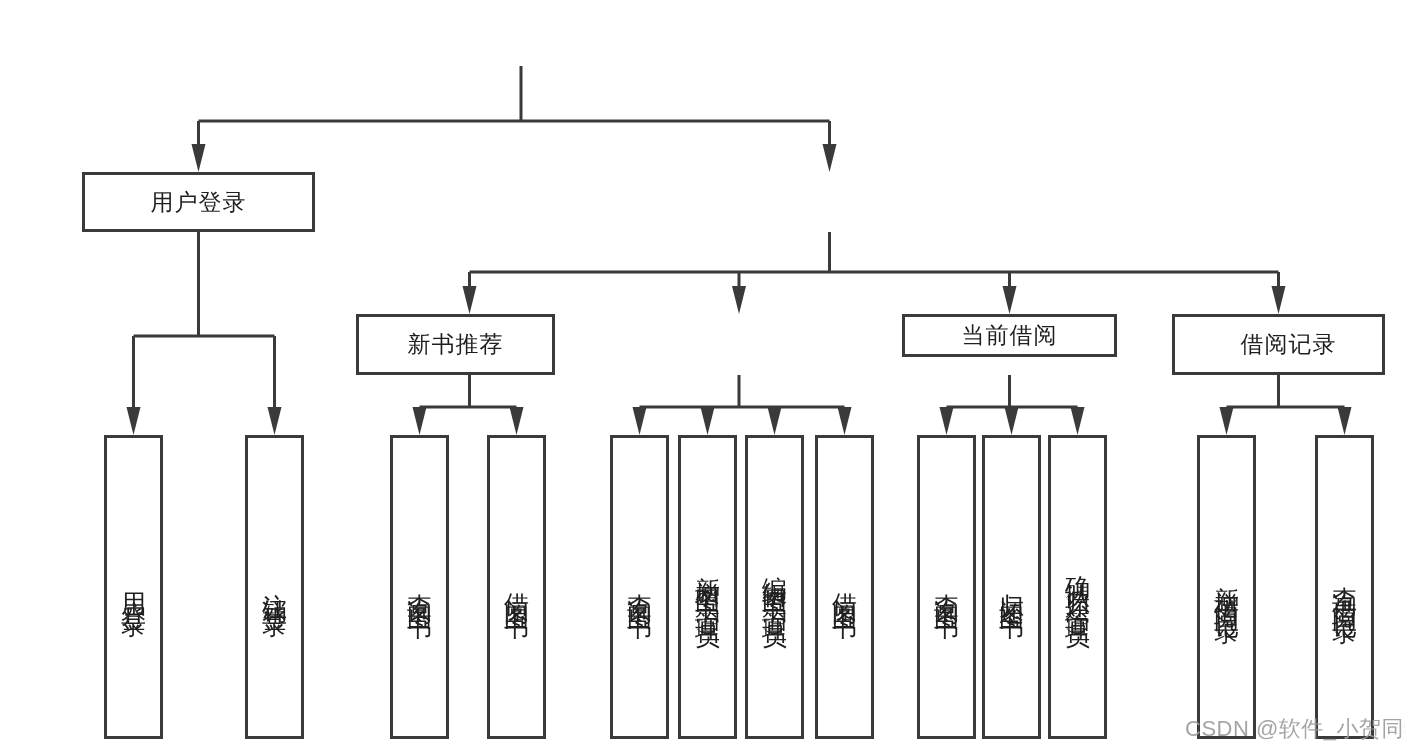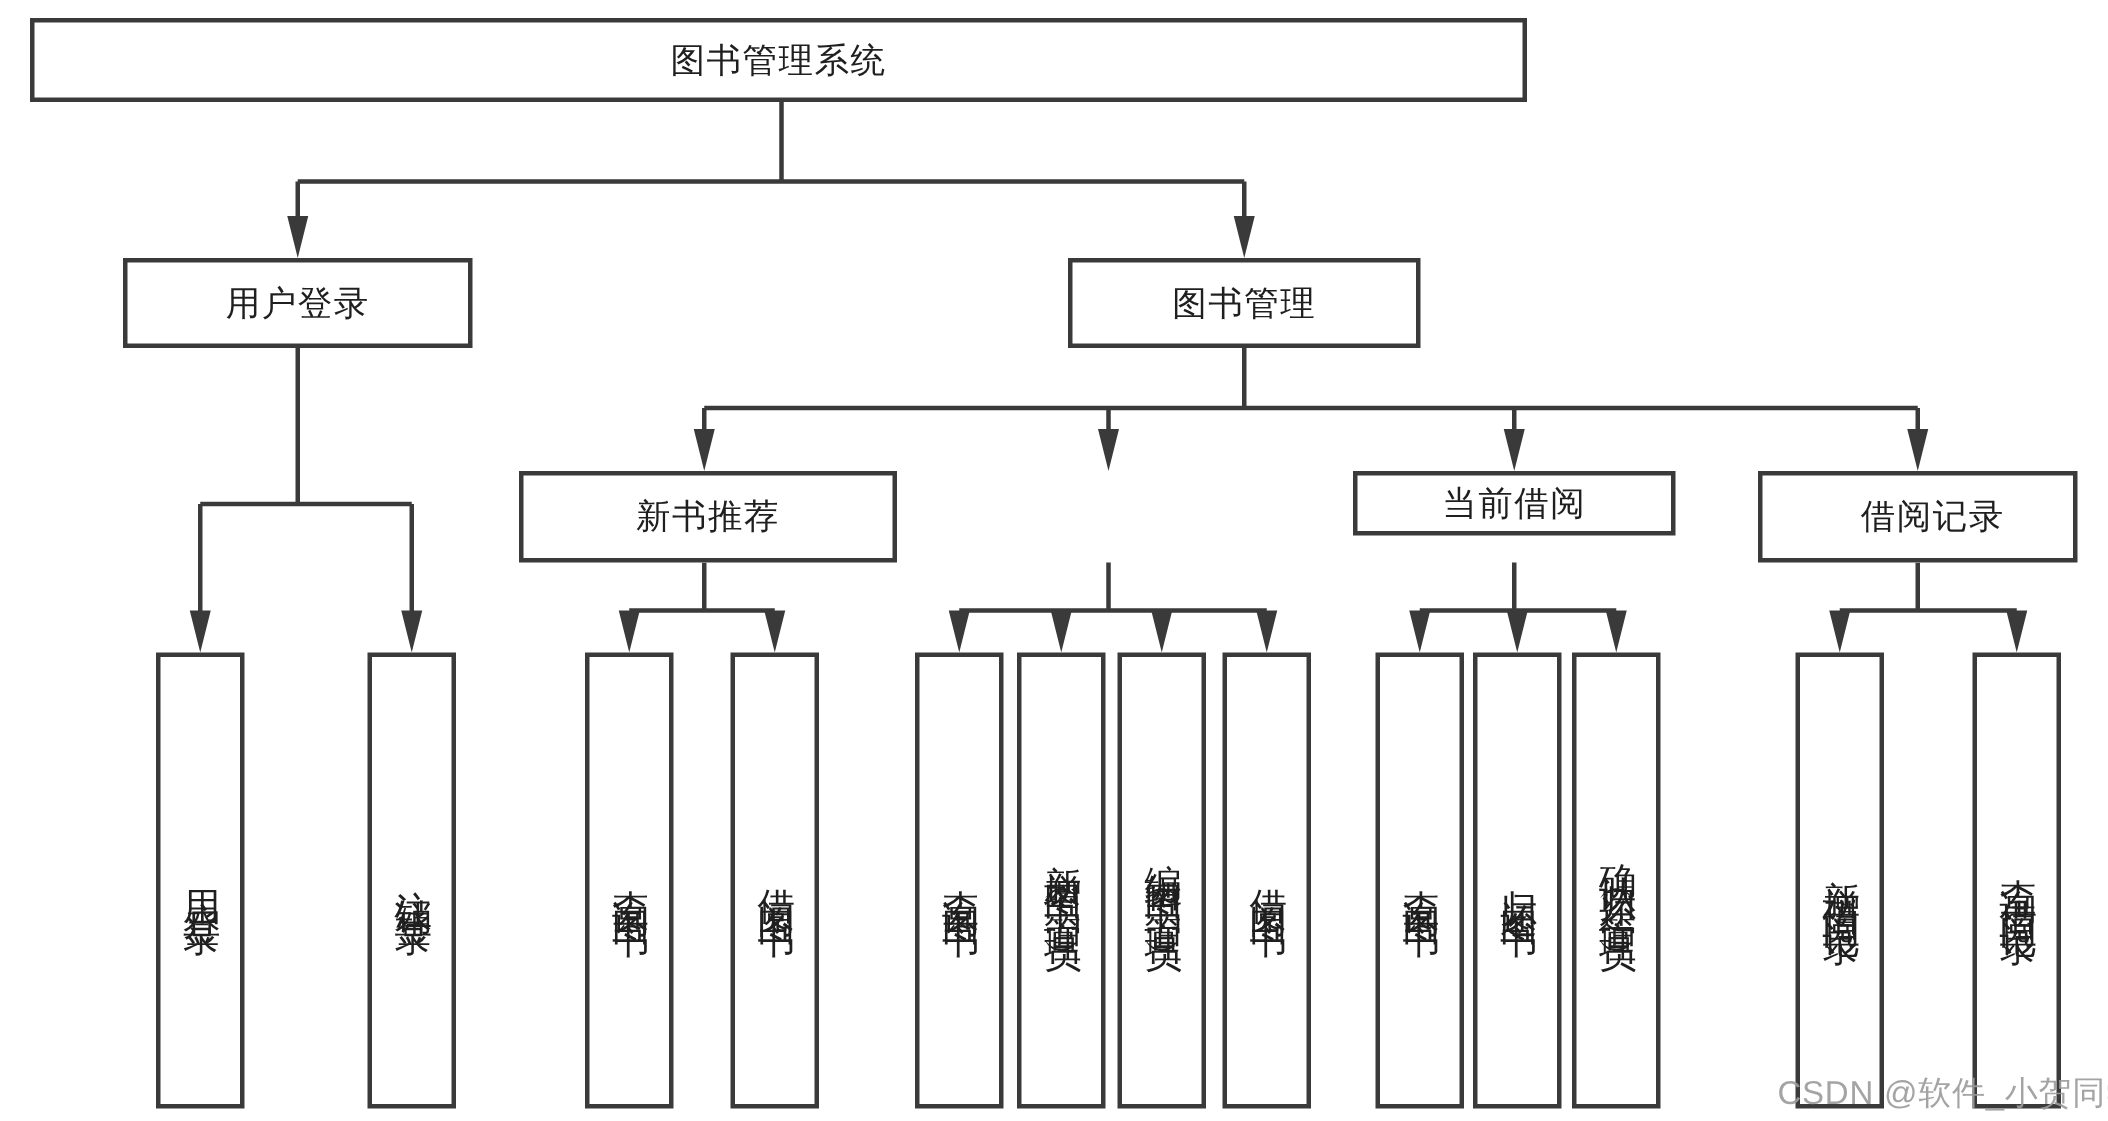--- a/index.html
+++ b/index.html
@@ -32,21 +32,21 @@
     letter-spacing: 7px;
     line-height: 1;
     top: 435px;
     width: 59px;
     height: 304px;
   }
   
   .n-root  { left: 20px;   top: 12px;  width: 998px; height: 56px; }
   .n-l2a   { left: 82px;   top: 172px; width: 233px; height: 60px; }
   .n-l2b   { left: 712px;  top: 172px; width: 235px; height: 60px; }
-  .n-l3a   { left: 346px;  top: 314px; width: 252px; height: 61px; }
+  .n-l3a   { left: 356px;  top: 314px; width: 199px; height: 61px; }
   .n-l3b   { left: 633px;  top: 314px; width: 212px; height: 61px; }
   .n-l3c   { left: 902px;  top: 314px; width: 215px; height: 43px; }
   .n-l3d   { left: 1172px; top: 314px; width: 213px; height: 61px; padding-left: 20px; }
   .n-g1a { left: 104px; }  .n-g1b { left: 245px; }
   .n-g2a { left: 390px; }  .n-g2b { left: 487px; }
   .n-g3a { left: 610px; }  .n-g3b { left: 678px; }  .n-g3c { left: 745px; }  .n-g3d { left: 815px; }
   .n-g4a { left: 917px; }  .n-g4b { left: 982px; }  .n-g4c { left: 1048px; }
   .n-g5a { left: 1197px; } .n-g5b { left: 1315px; }
   .watermark {
     position: absolute;
@@ -101,24 +101,22 @@
       <polygon points="1004.5,407 1018.5,407 1011.5,435"></polygon>
       <polygon points="1070.5,407 1084.5,407 1077.5,435"></polygon>
     </g>
     <g>
       <path d="M1278.5 375 V407 M1226.5 407 H1344.5"></path>
       <polygon points="1219.5,407 1233.5,407 1226.5,435"></polygon>
       <polygon points="1337.5,407 1351.5,407 1344.5,435"></polygon>
     </g>
   </svg>
 
-  <div class="box hbox n-root">图书管理系统</div>
 
   <div class="box hbox n-l2a">用户登录</div>
-  <div class="box hbox n-l2b">图书管理</div>
 
   <div class="box hbox n-l3a">新书推荐</div>
   <div class="box hbox n-l3c">当前借阅</div>
   <div class="box hbox n-l3d">借阅记录</div>
 
   <div class="box vbox n-g1a">用户登录</div>
   <div class="box vbox n-g1b">注销登录</div>
 
   <div class="box vbox n-g2a">查询图书</div>
   <div class="box vbox n-g2b">借阅图书</div>

